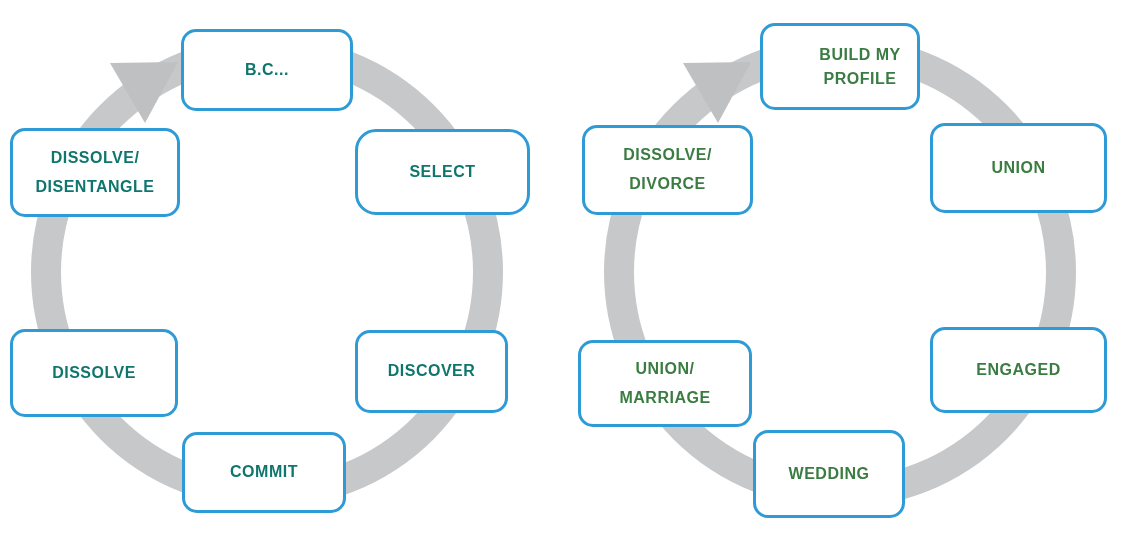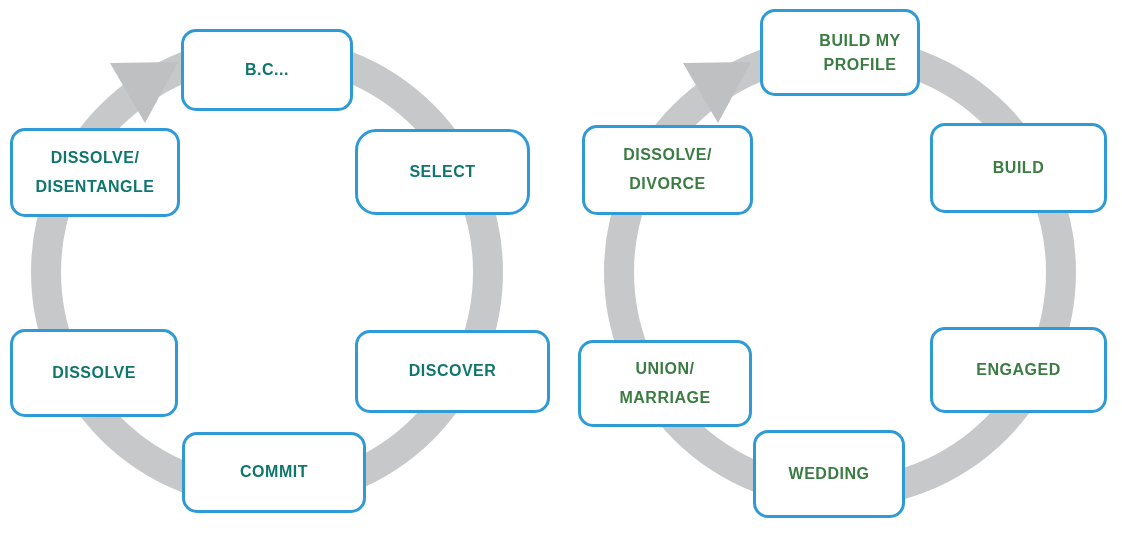--- a/index.html
+++ b/index.html
@@ -51,34 +51,34 @@
 </head>
 <body>
 
 <div id="panel-left" class="panel">
   <svg class="ring-svg" width="561" height="551" viewBox="0 0 561 551">
     <circle cx="267" cy="272" r="221" fill="none" stroke="#c6c8ca" stroke-width="30"></circle>
     <polygon points="178,62 145,123 110,63" fill="#bec0c2"></polygon>
   </svg>
   <div class="box" style="left:181px; top:29px;  width:172px; height:82px;">B.C...</div>
   <div class="box" style="left:355px; top:129px; width:175px; height:86px;border-radius:21px;">SELECT</div>
-  <div class="box" style="left:355px; top:330px; width:195px; height:83px;">DISCOVER</div>
-  <div class="box" style="left:182px; top:432px; width:184px; height:81px;">COMMIT</div>
+  <div class="box" style="left:355px; top:330px; width:153px; height:83px;">DISCOVER</div>
+  <div class="box" style="left:182px; top:432px; width:164px; height:81px;">COMMIT</div>
   <div class="box" style="left:10px;  top:329px; width:168px; height:88px;">DISSOLVE</div>
   <div class="box" style="left:10px;  top:128px; width:170px; height:89px;">DISSOLVE/
 DISENTANGLE</div>
 </div>
 
 <div id="panel-right" class="panel">
   <svg class="ring-svg" width="561" height="551" viewBox="0 0 561 551">
     <circle cx="279" cy="272" r="221" fill="none" stroke="#c6c8ca" stroke-width="30"></circle>
     <polygon points="190,62 157,123 122,63" fill="#bec0c2"></polygon>
   </svg>
-  <div class="box tight" style="left:199px; top:9px;  width:160px; height:87px;padding-left:40px;">BUILD MY
+  <div class="box tight" style="left:199px; top:23px;  width:160px; height:87px;padding-left:40px;">BUILD MY
 PROFILE</div>
-  <div class="box" style="left:369px; top:123px; width:177px; height:90px;">BUILD</div>
+  <div class="box" style="left:369px; top:123px; width:177px; height:90px;">UNION</div>
   <div class="box" style="left:369px; top:327px; width:177px; height:86px;">ENGAGED</div>
   <div class="box" style="left:192px; top:430px; width:152px; height:88px;">WEDDING</div>
   <div class="box" style="left:17px;  top:340px; width:174px; height:87px;">UNION/
 MARRIAGE</div>
   <div class="box" style="left:21px;  top:125px; width:171px; height:90px;">DISSOLVE/
 DIVORCE</div>
 </div>
 
 </body></html>

